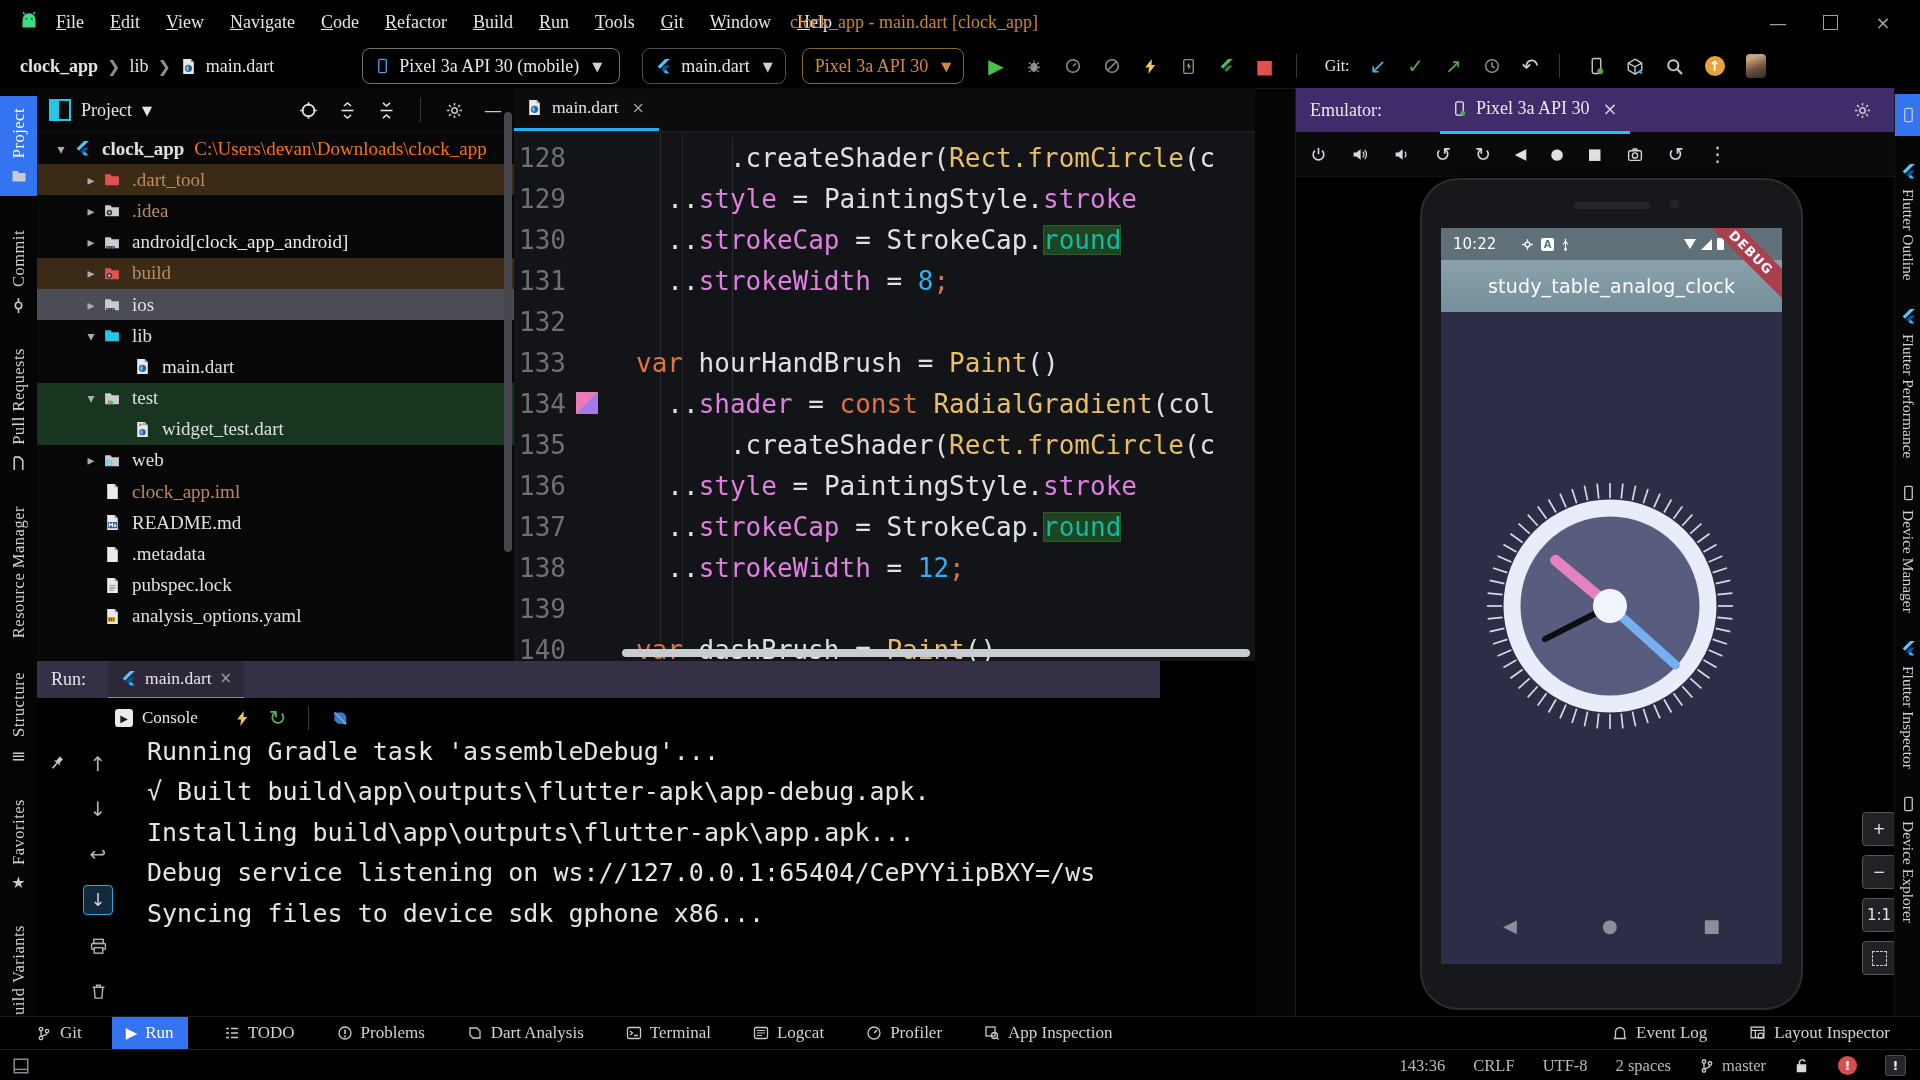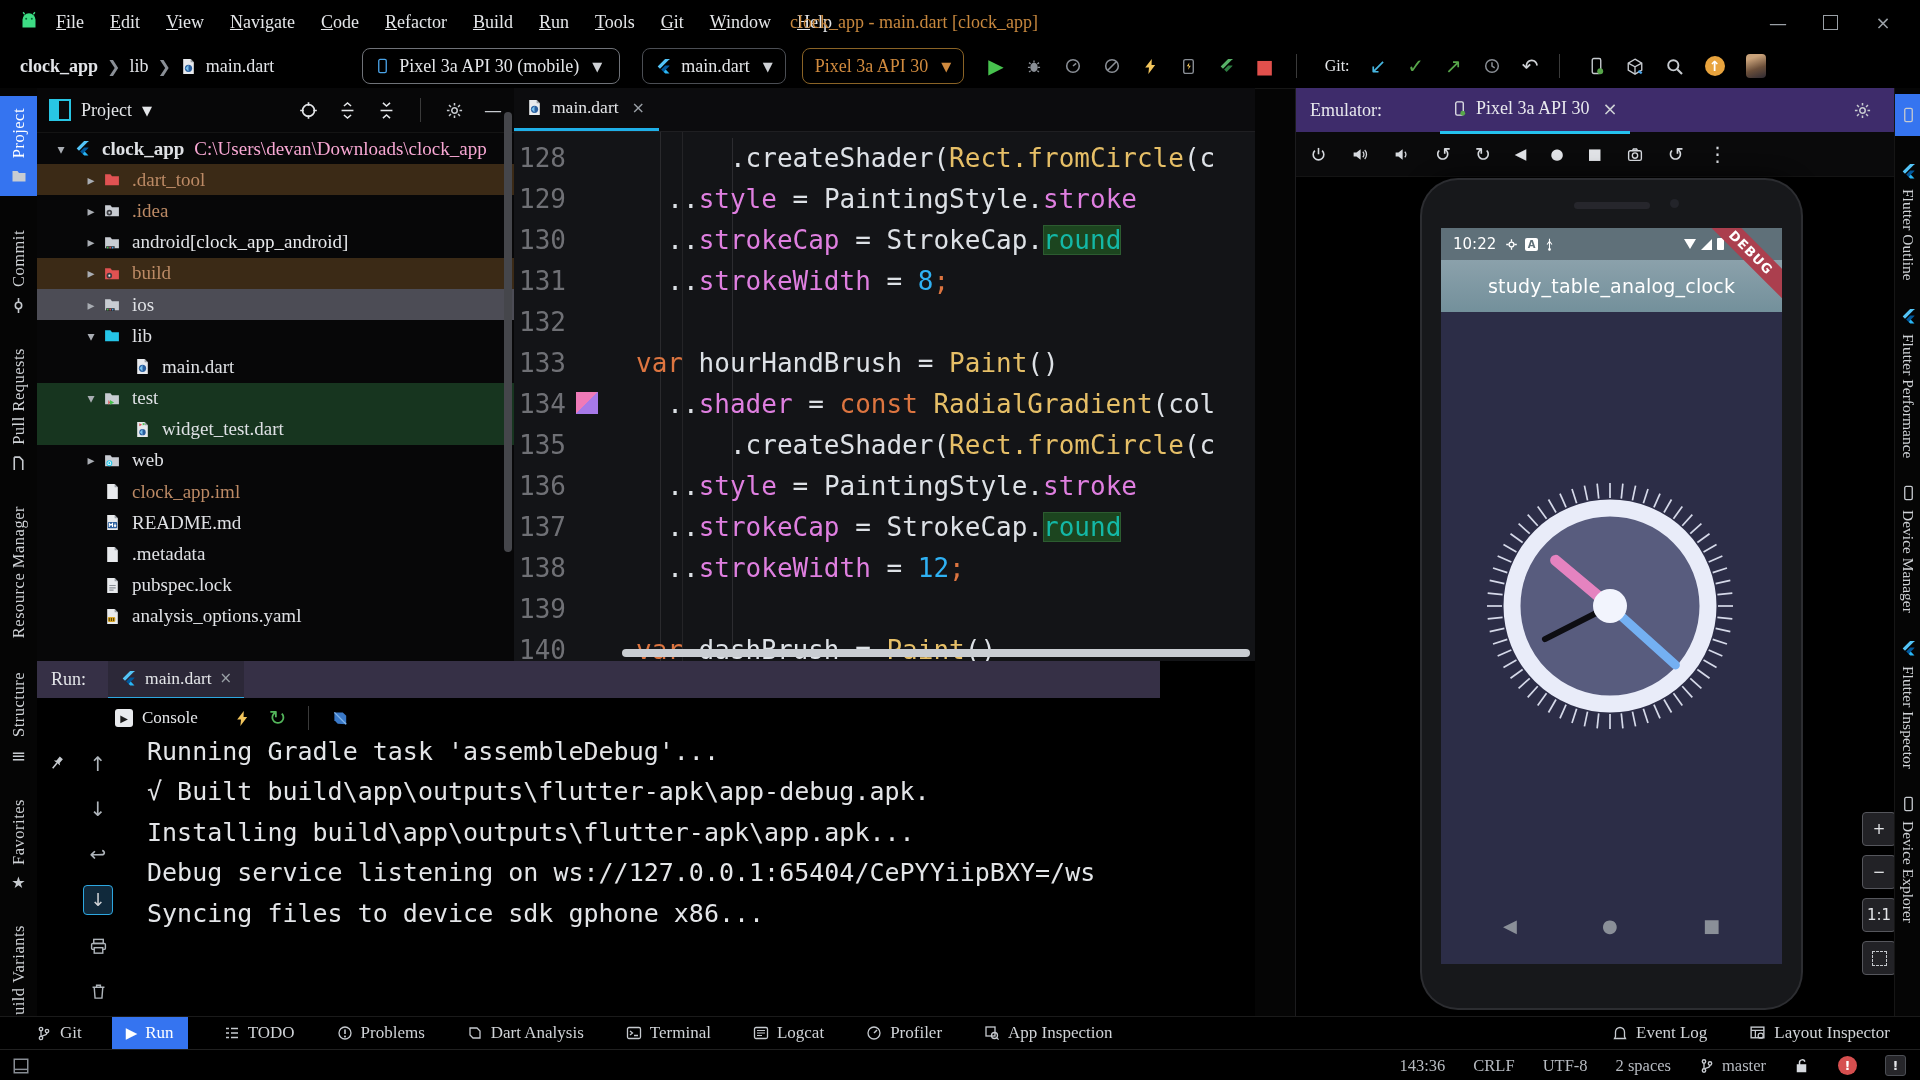--- a/index.html
+++ b/index.html
@@ -57,21 +57,21 @@
   #tree{position:relative;font-size:19px;}
   .trow{height:31.2px;display:flex;align-items:center;white-space:nowrap;color:#dfe1e5;}
   .trow .chev{width:20px;color:#a9adb3;font-size:14px;text-align:center;flex:0 0 20px;font-family:"DejaVu Sans",sans-serif;}
   .trow .ticon{width:22px;height:18px;margin-right:9px;flex:0 0 22px;}
   .trow.hl-brown{background:#3b2a16;}
   .trow.hl-gray{background:#4c4c55;}
   .trow.hl-green{background:#17351f;}
   .trow .lbl{color:#dfe1e5;}
   .trow .lbl.ignored{color:#bc8a65;}
   .trow .lbl.b{font-weight:bold;}
-  .trow .pathtxt{color:#f9a8d4;margin-left:10px;}
+  .trow .pathtxt{color:#f97316;margin-left:10px;}
   .trow .suffix{font-weight:normal;color:#e8eaed;text-align:center;}
   #tree-scroll{position:absolute;right:2px;top:24px;width:8px;height:440px;background:#45464b;border-radius:4px;}
 
   
   #editor{left:514px;top:88px;width:741px;height:573px;background:#131417;overflow:hidden;}
   #edit-tabbar{height:43px;background:#0c0c0e;display:flex;align-items:flex-end;border-bottom:1px solid #1f1f22;}
   #edit-tab{display:flex;align-items:center;gap:9px;height:42px;padding:0 14px 0 12px;font-size:17.5px;color:#e4e6e9;
     border-bottom:3px solid #1fb0e8;}
   #edit-tab .x{color:#9aa0a6;font-size:16px;margin-left:4px;font-family:"DejaVu Sans",sans-serif;}
   #code-area{position:relative;height:530px;font-family:"DejaVu Sans Mono",monospace;font-size:26px;line-height:41px;}
@@ -120,21 +120,21 @@
   #emu-tab .x{font-family:"DejaVu Sans",sans-serif;color:#cfd2d6;margin-left:4px;}
   #emu-header-icons{margin-left:auto;display:flex;gap:24px;align-items:center;padding-right:20px;color:#d6d9de;}
   #emu-toolbar{height:44px;background:#0a0a0b;display:flex;align-items:center;gap:24px;padding-left:14px;color:#d6d9de;
     font-family:"DejaVu Sans",sans-serif;font-size:16px;border-bottom:1px solid #141414;}
   #phone{position:absolute;left:126px;top:92px;width:379px;height:828px;background:#17181b;border-radius:36px;
     box-shadow:0 0 0 2px #2c2d31, 0 0 22px #000;}
   #phone-speaker{position:absolute;left:50%;top:22px;transform:translateX(-50%);width:76px;height:7px;border-radius:4px;background:#26262c;}
   #phone-camdot{position:absolute;left:50%;top:19px;margin-left:58px;width:9px;height:9px;border-radius:50%;background:#23242a;}
   #screen{position:absolute;left:19px;top:48px;width:341px;height:736px;background:#2c2d47;overflow:hidden;}
   #p-status{position:absolute;left:0;top:0;width:100%;height:32px;background:#5f7079;display:flex;align-items:center;
-    font-family:"DejaVu Sans",sans-serif;font-size:15px;color:#fff;padding-left:12px;gap:9px;box-sizing:border-box;}
+    font-family:"DejaVu Sans",sans-serif;font-size:15px;color:#fff;padding-left:12px;gap:25px;box-sizing:border-box;}
   #p-status .sicons{display:flex;gap:7px;align-items:center;}
   #p-status .right{margin-left:auto;display:flex;gap:5px;align-items:center;margin-right:58px;}
   .wifi{width:0;height:0;border-left:6px solid transparent;border-right:6px solid transparent;border-top:10px solid #fff;}
   .sig{width:0;height:0;border-left:11px solid transparent;border-bottom:11px solid #fff;}
   .batt{width:7px;height:12px;background:#fff;border-radius:1px;}
   .abox{width:13px;height:13px;background:#fff;color:#5f7079;font-size:10px;font-weight:bold;display:flex;align-items:center;justify-content:center;border-radius:2px;font-family:"DejaVu Sans",sans-serif;}
   #p-appbar{position:absolute;left:0;top:32px;width:100%;height:52px;background:linear-gradient(180deg,#8ba1ab,#73909b);
     display:flex;align-items:center;justify-content:center;font-family:"DejaVu Sans",sans-serif;font-size:19px;color:#fff;letter-spacing:.2px;}
   #debug-ribbon{position:absolute;right:-34px;top:14px;width:130px;transform:rotate(45deg);background:#ab3f4e;color:#fff;
     text-align:center;font-family:"DejaVu Sans",sans-serif;font-size:13px;font-weight:bold;letter-spacing:1px;padding:3px 0;z-index:5;}

